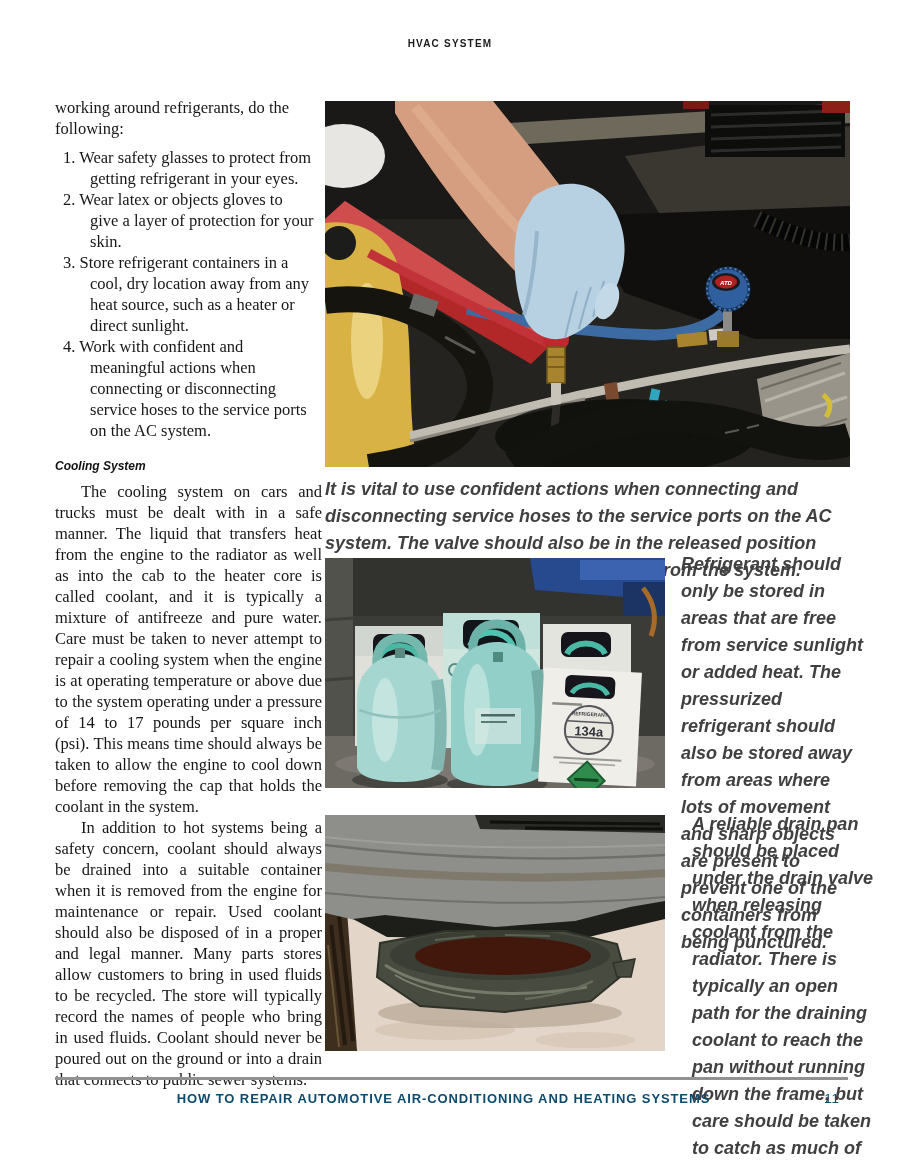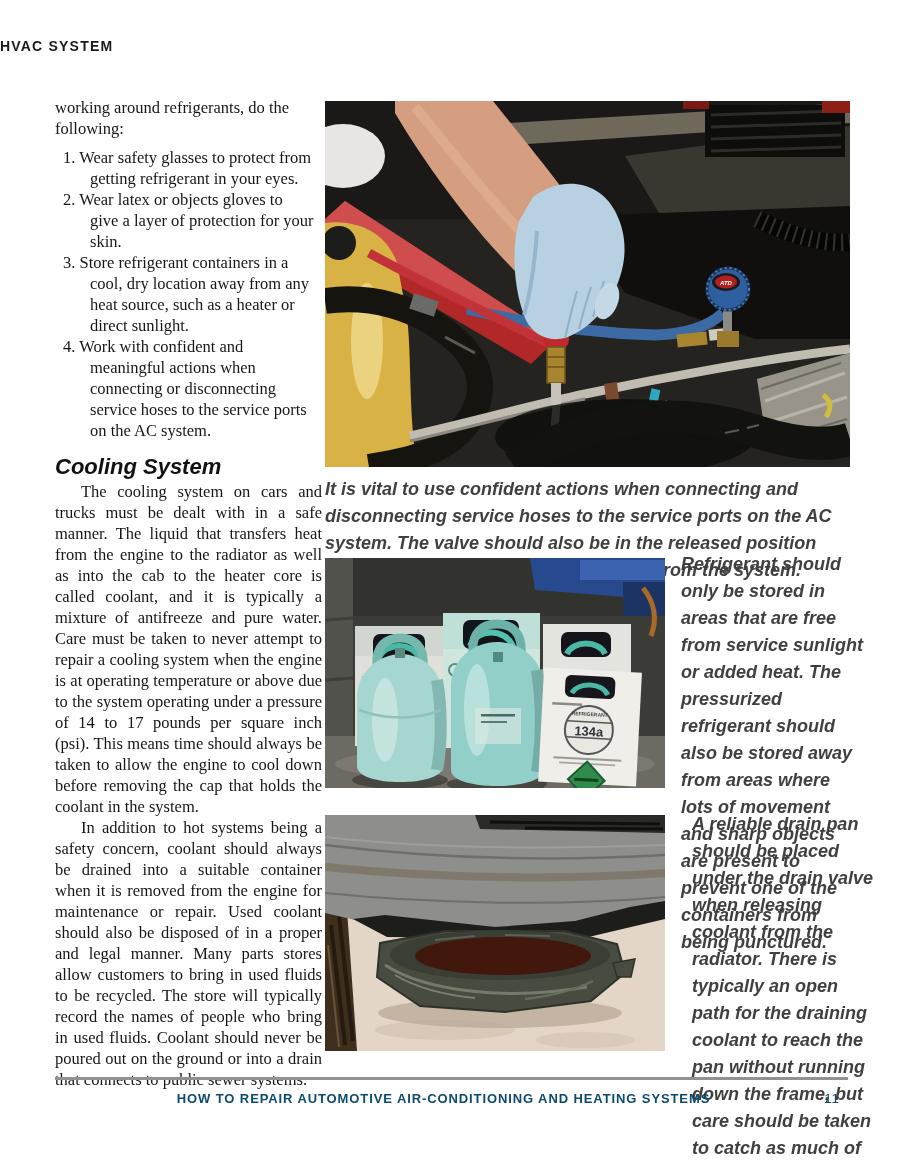--- a/index.html
+++ b/index.html
@@ -1,39 +1,39 @@
 <!DOCTYPE html>
 <html><head>
 <meta charset="utf-8">
 <style>
   html,body { margin:0; padding:0; background:#ffffff; }
   .page {
     position:relative; width:900px; height:1164px; background:#ffffff;
     font-family:"Liberation Serif", serif; color:#161616; overflow:hidden;
   }
   .running-head {
-    position:absolute; left:0; top:38px; width:900px; 
+    position:absolute; left:0; top:38px; width:900px; text-align:center;
     font-family:"Liberation Sans", sans-serif; font-weight:bold;
-    font-size:14px; letter-spacing:1.2px; color:#1a1a1a;
+    font-size:10px; letter-spacing:1.2px; color:#1a1a1a;
   }
   .text-col {
     position:absolute; left:55px; top:97px; width:267px;
     font-size:16.5px; line-height:21px;
   }
   .text-col p { margin:0; text-align:justify; }
   .intro { text-align:left !important; }
   ol.safety { list-style:none; counter-reset:item; margin:8px; padding:0; }
   ol.safety li {
     counter-increment:item; padding-left:27px; text-indent:-27px;
     line-height:21px;
   }
   ol.safety li::before { content: counter(item) ". "; }
   .section-heading {
     font-family:"Liberation Sans", sans-serif; font-style:italic;
-    font-weight:bold; font-size:22px; margin:15px 0 4px 0; color:#111;
+    font-weight:bold; font-size:12px; margin:15px 0 4px 0; color:#111;
   }
   .para-indent { text-indent:26px; }
   .figure { position:absolute; }
   .photo { display:block; }
   .caption {
     font-family:"Liberation Sans", sans-serif; font-weight:bold;
     font-style:italic; font-size:18px; line-height:27px; color:#404040;
     text-align:left;
   }
   .cap1 { position:absolute; left:325px; top:476px; width:525px; }

